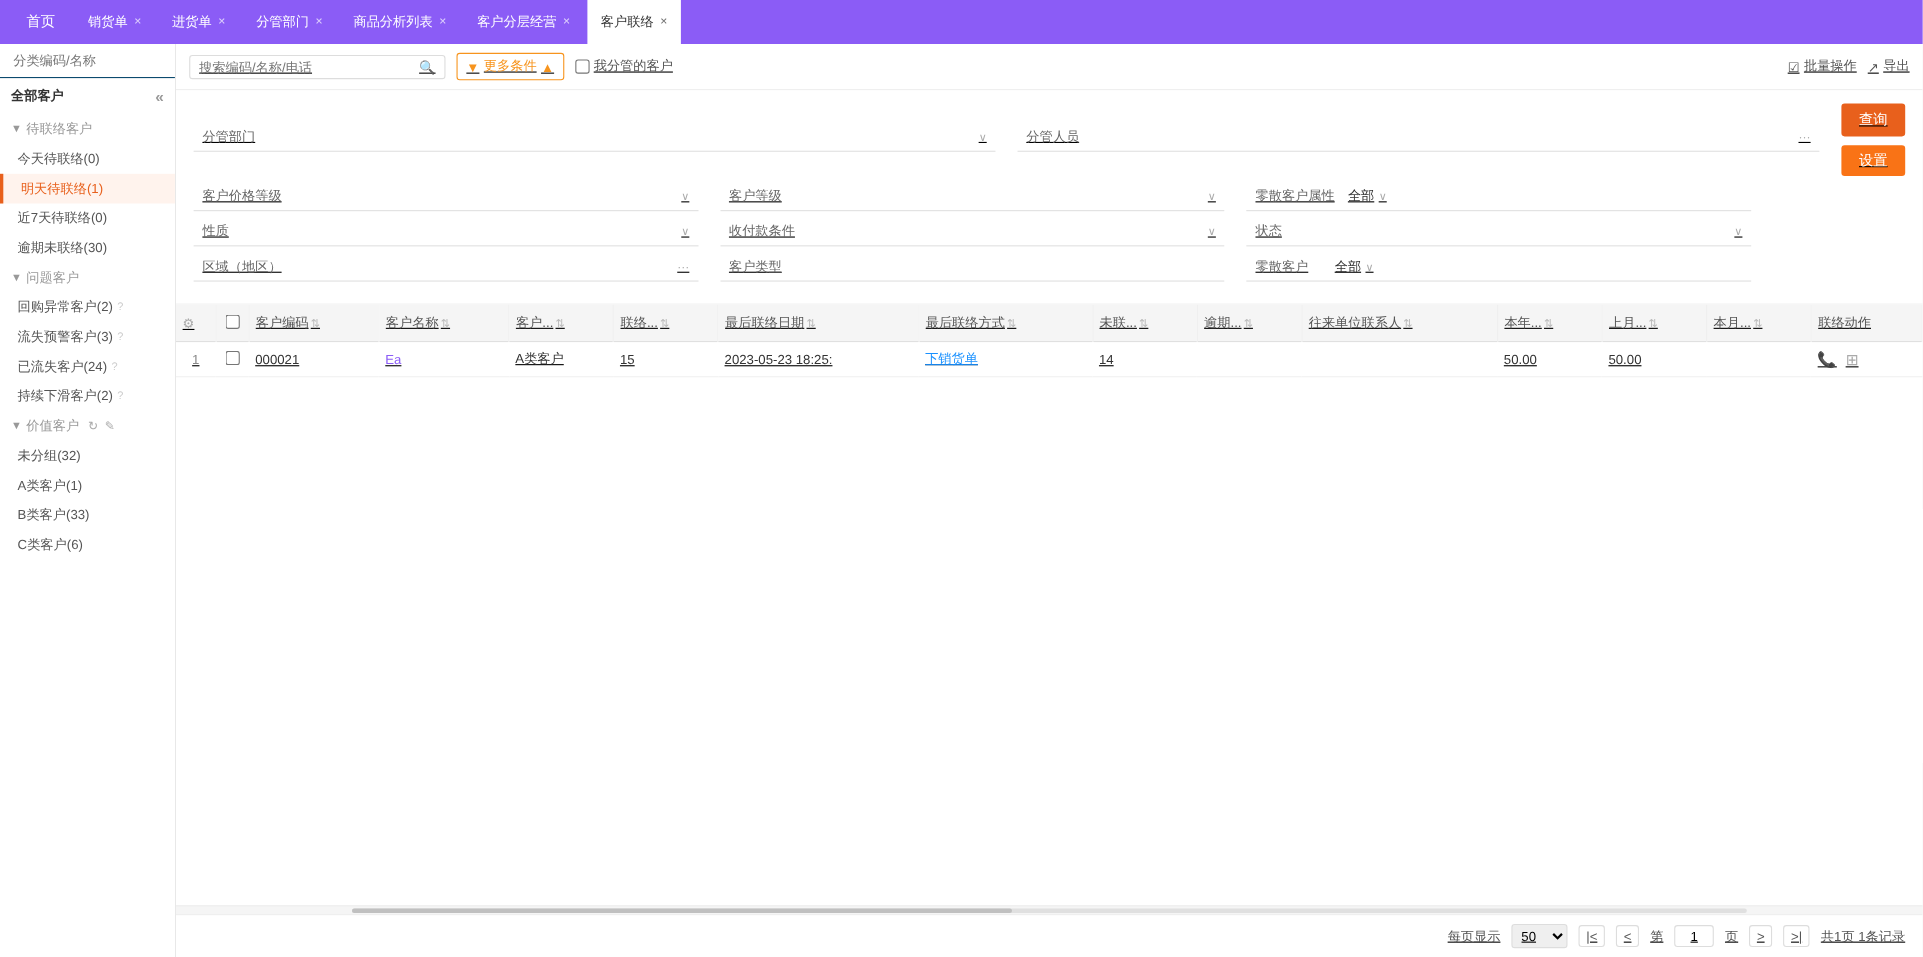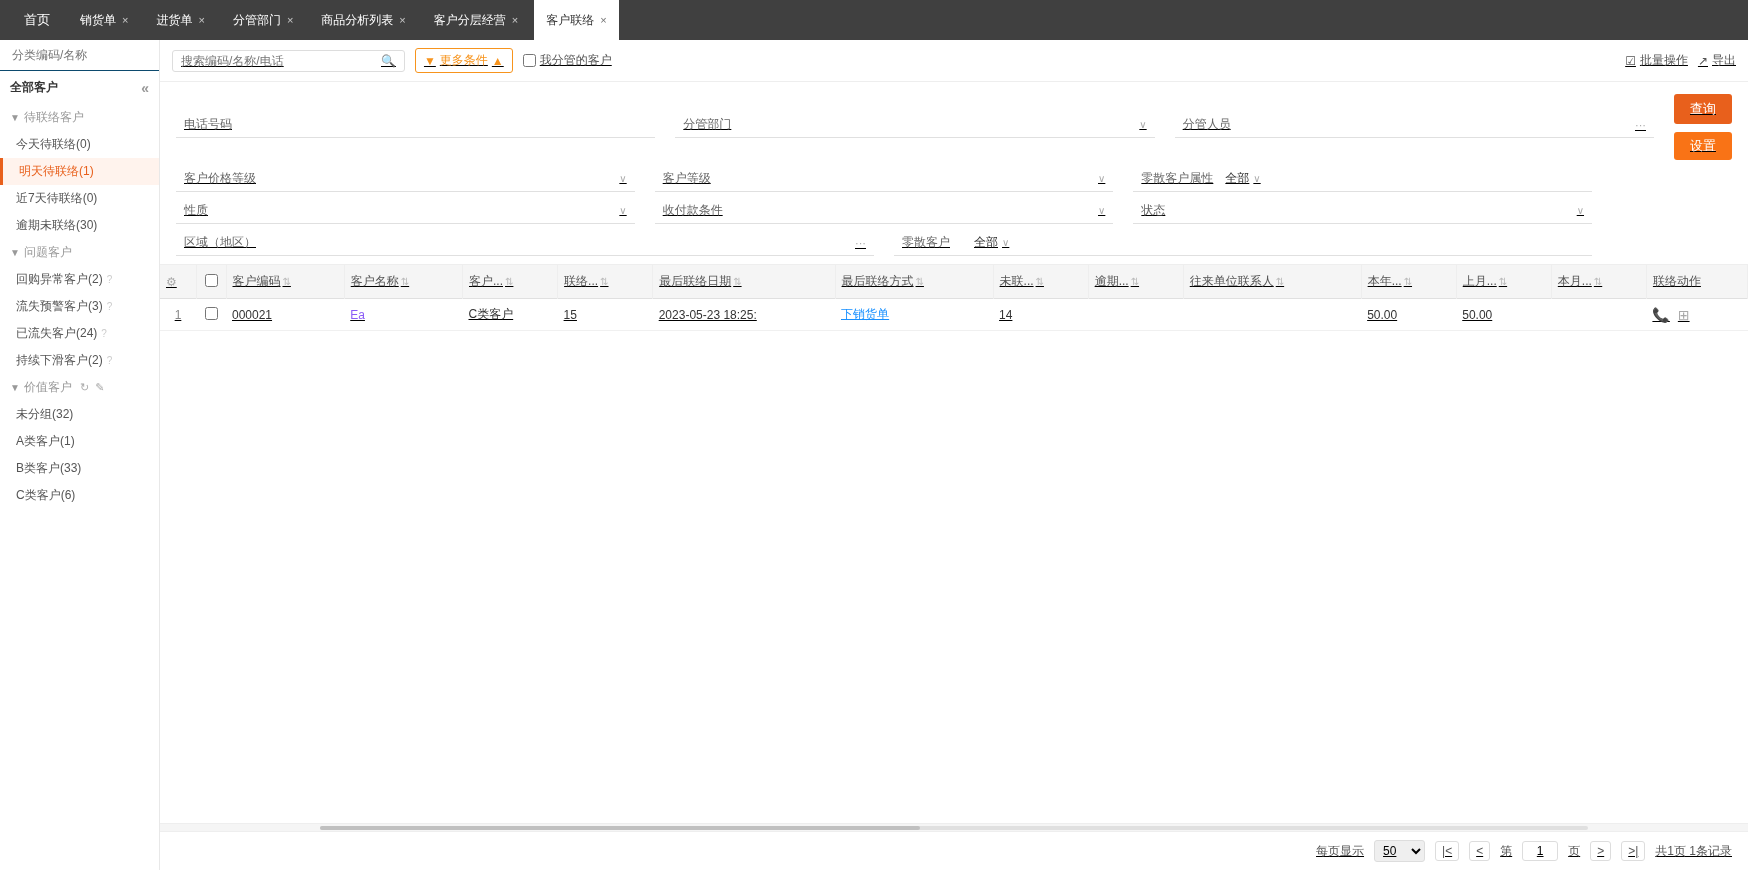--- a/index.html
+++ b/index.html
@@ -1,21 +1,21 @@
 <!DOCTYPE html>
 <html><head>
   <meta charset="utf-8">
   <style>
     * { box-sizing: border-box; margin: 0; padding: 0; font-family: "Microsoft YaHei", Arial, sans-serif; font-size: 12px; }
     body { background: #f5f5f5; overflow: hidden; width: 1748px; height: 870px; }
 
     
     .top-nav {
       display: flex; align-items: flex-end; height: 40px;
-      background: #404040; padding: 0 10px; gap: 4px;
+      background: #8b5cf6; padding: 0 10px; gap: 4px;
     }
     .nav-item {
       color: #fff; padding: 0 12px; height: 40px; display: flex; align-items: center;
       cursor: pointer; font-size: 13px; white-space: nowrap;
     }
     .nav-item.active { background: #fff; color: #333; }
     .nav-item .close-x { margin-left: 6px; font-size: 11px; opacity: 0.7; }
     .nav-home { color: #fff; padding: 0 14px; height: 40px; display: flex; align-items: center; font-size: 13px; cursor: pointer; }
 
     
@@ -86,21 +86,21 @@
       display: flex; align-items: center; gap: 4px; color: #555; cursor: pointer; font-size: 12px;
     }
 
     
     .filter-panel {
       background: #fff; border-bottom: 1px solid #eee; padding: 8px 16px;
     }
     .filter-row {
       display: flex; align-items: center; gap: 0; margin-bottom: 6px;
     }
-    .filter-row:last-child { margin-bottom: 0; }
+    .filter-row:last-child { margin-bottom: 12px; }
     .filter-field {
       display: flex; align-items: center; flex: 1; min-width: 0;
       padding: 4px 8px; border-bottom: 1px solid #e0e0e0; margin-right: 20px;
       position: relative;
     }
     .filter-field label {
       color: #666; white-space: nowrap; margin-right: 8px; font-size: 12px; min-width: 60px;
     }
     .filter-field .field-value {
       flex: 1; color: #333; font-size: 12px;
@@ -303,24 +303,20 @@
       <div class="export-btn">
         <span>↗</span>
         <span>导出</span>
       </div>
     </div>
 
     <div class="filter-panel">
 
       <div class="filter-row">
         <div class="filter-field" style="flex:2.5;">
-          <label>电话号码</label>
-          <div class="field-value"></div>
-        </div>
-        <div class="filter-field" style="flex:2.5;">
           <label>分管部门</label>
           <div class="field-value"></div>
           <span class="dropdown-arrow">∨</span>
         </div>
         <div class="filter-field" style="flex:2.5;">
           <label>分管人员</label>
           <div class="field-value"></div>
           <span class="more-btn">···</span>
         </div>
         <div class="filter-actions">
@@ -365,20 +361,24 @@
           <span class="dropdown-arrow">∨</span>
         </div>
         <div style="width:120px;"></div>
       </div>
 
       <div class="filter-row">
         <div class="filter-field" style="flex:2.5;">
           <label>区域（地区）</label>
           <div class="field-value"></div>
           <span class="more-btn">···</span>
+        </div>
+        <div class="filter-field" style="flex:2.5;">
+          <label>客户类型</label>
+          <div class="field-value"></div>
         </div>
         <div class="filter-field" style="flex:2.5; align-items:center;">
           <label style="white-space:nowrap;">零散客户</label>
           <span style="margin-left:4px;color:#333;">全部</span>
           <span class="dropdown-arrow">∨</span>
         </div>
         <div style="width:120px;"></div>
       </div>
     </div>
 
@@ -434,21 +434,21 @@
           </tr>
         </thead>
         <tbody id="table-body">
         <tr>
       <td class="num-col">1</td>
       <td class="checkbox-col">
         <input type="checkbox" style="">
       </td>
       <td>000021</td>
       <td style="color:#8b5cf6;">Ea</td>
-      <td>C类客户</td>
+      <td>A类客户</td>
       <td>15</td>
       <td>2023-05-23 18:25:</td>
       <td><span class="link-text">下销货单</span></td>
       <td>14</td>
       <td></td>
       <td style="color:#1890ff;"></td>
       <td>50.00</td>
       <td>50.00</td>
       <td></td>
       <td>

